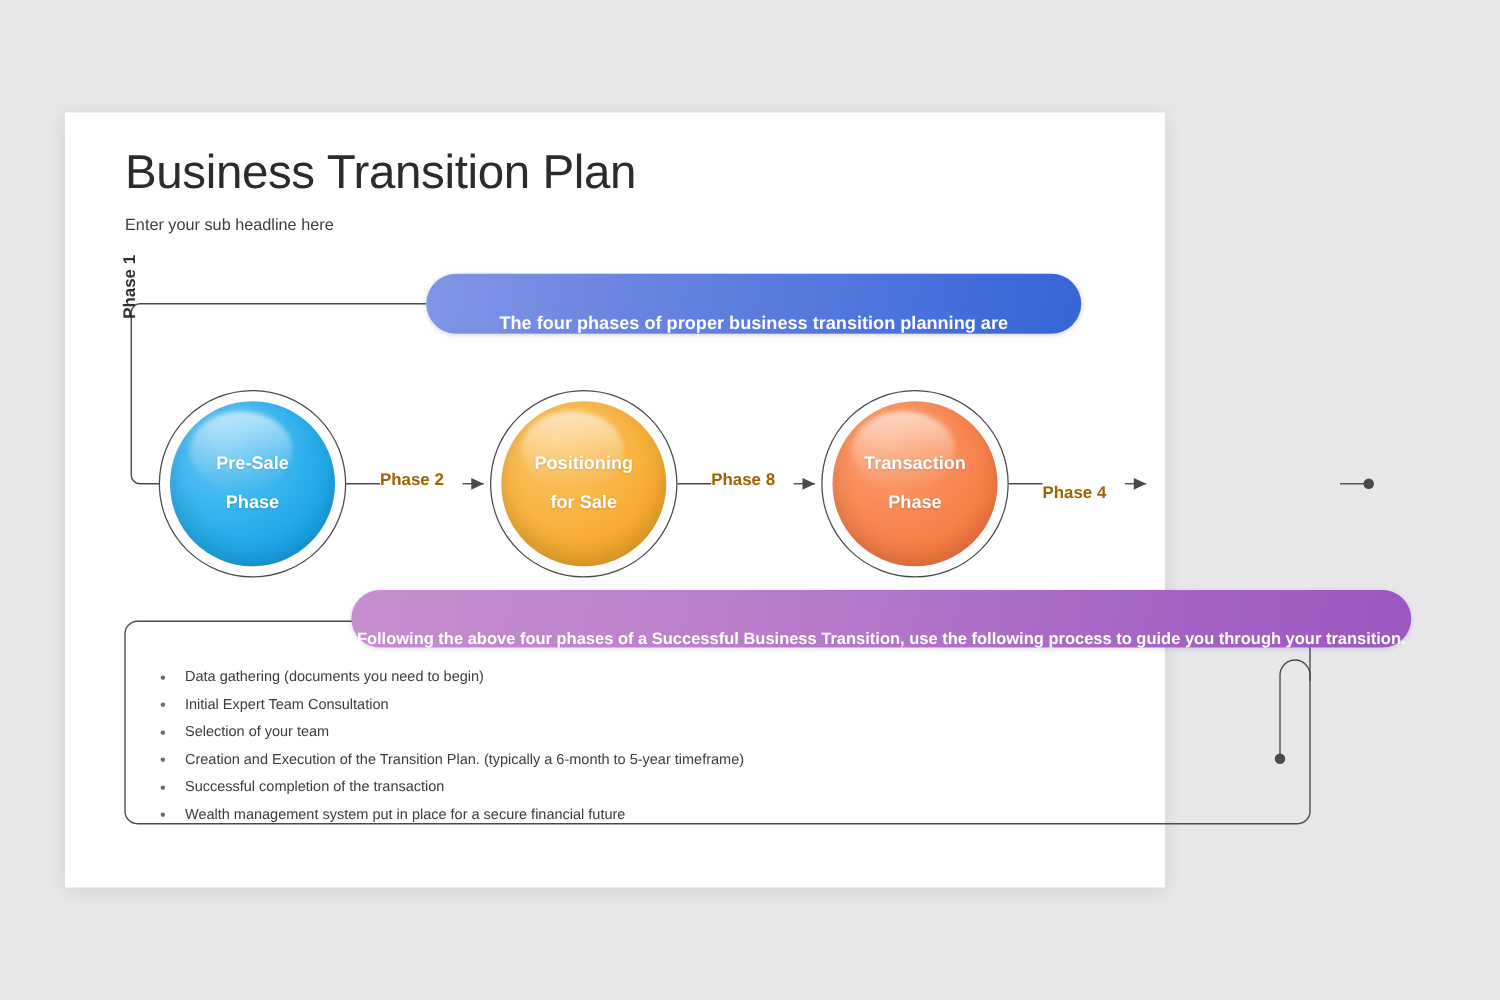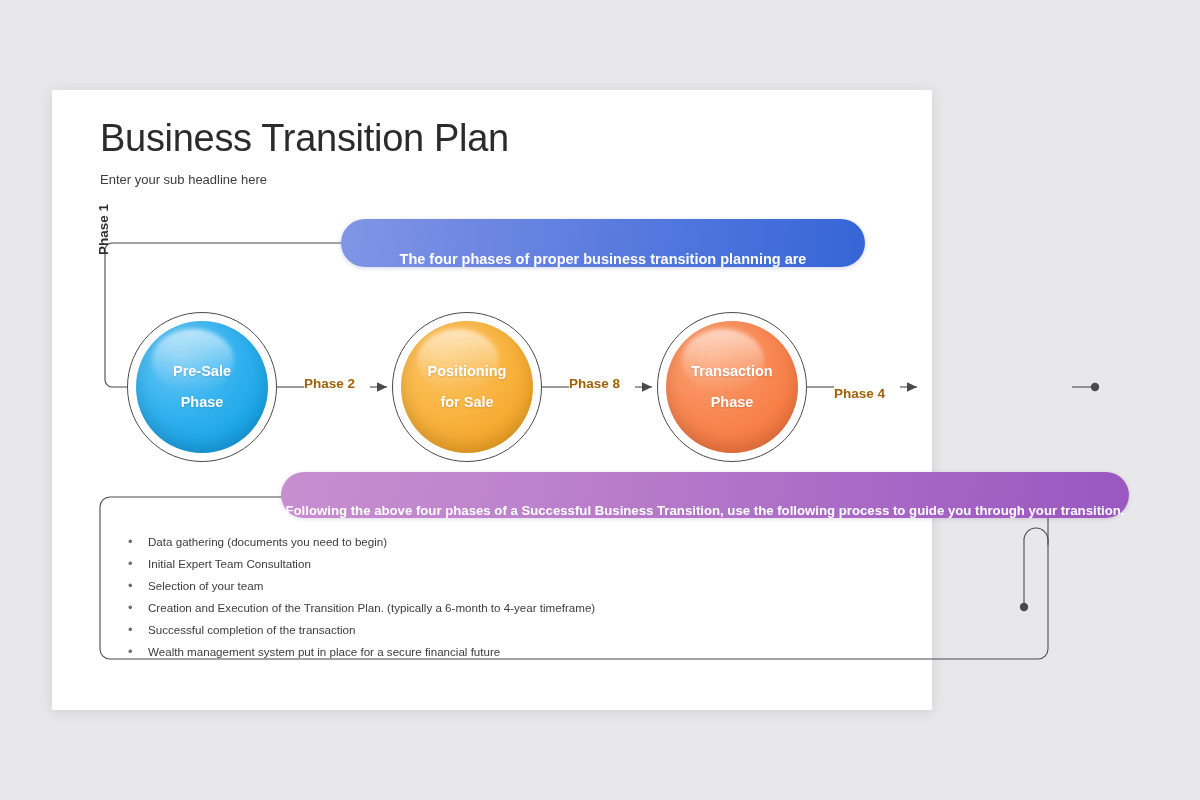--- a/index.html
+++ b/index.html
@@ -296,21 +296,21 @@
           <li>
             <span class="bullet-dot">•</span>
             <span>Initial Expert Team Consultation</span>
           </li>
           <li>
             <span class="bullet-dot">•</span>
             <span>Selection of your team</span>
           </li>
           <li>
             <span class="bullet-dot">•</span>
-            <span>Creation and Execution of the Transition Plan. (typically a 6-month to 4-year timeframe)</span>
+            <span>Creation and Execution of the Transition Plan. (typically a 6-month to 5-year timeframe)</span>
           </li>
           <li>
             <span class="bullet-dot">•</span>
             <span>Successful completion of the transaction</span>
           </li>
           <li>
             <span class="bullet-dot">•</span>
             <span>Wealth management system put in place for a secure financial future</span>
           </li>
         </ul>

